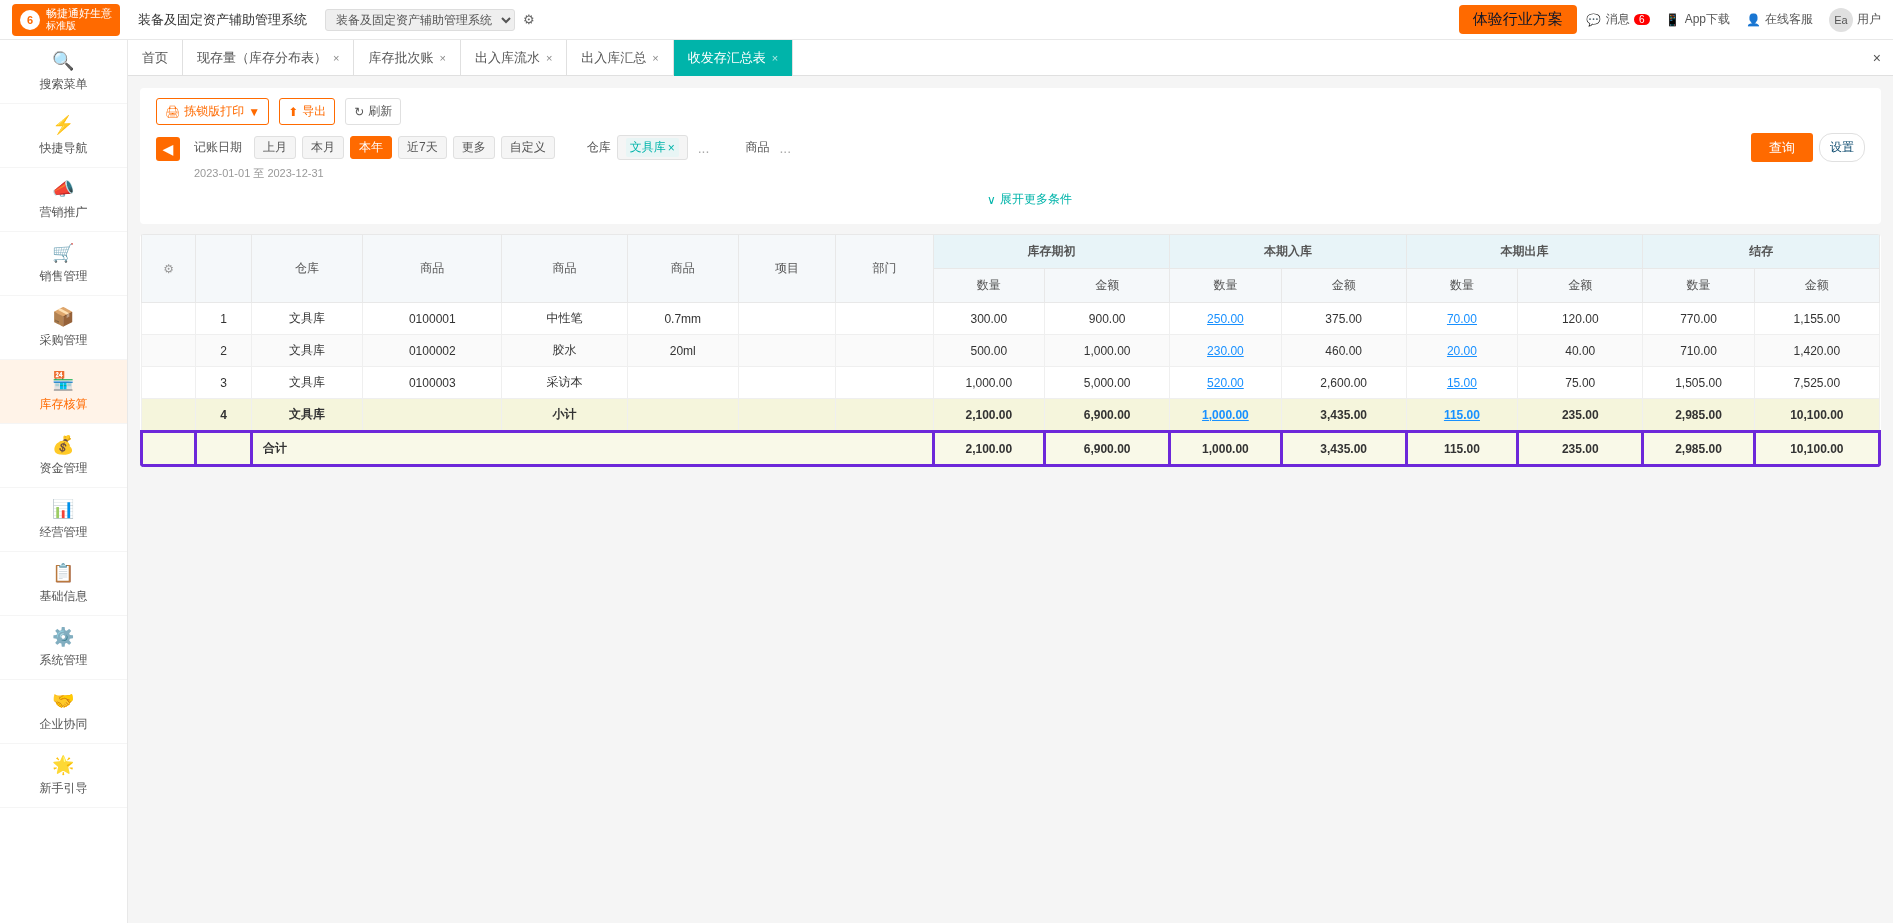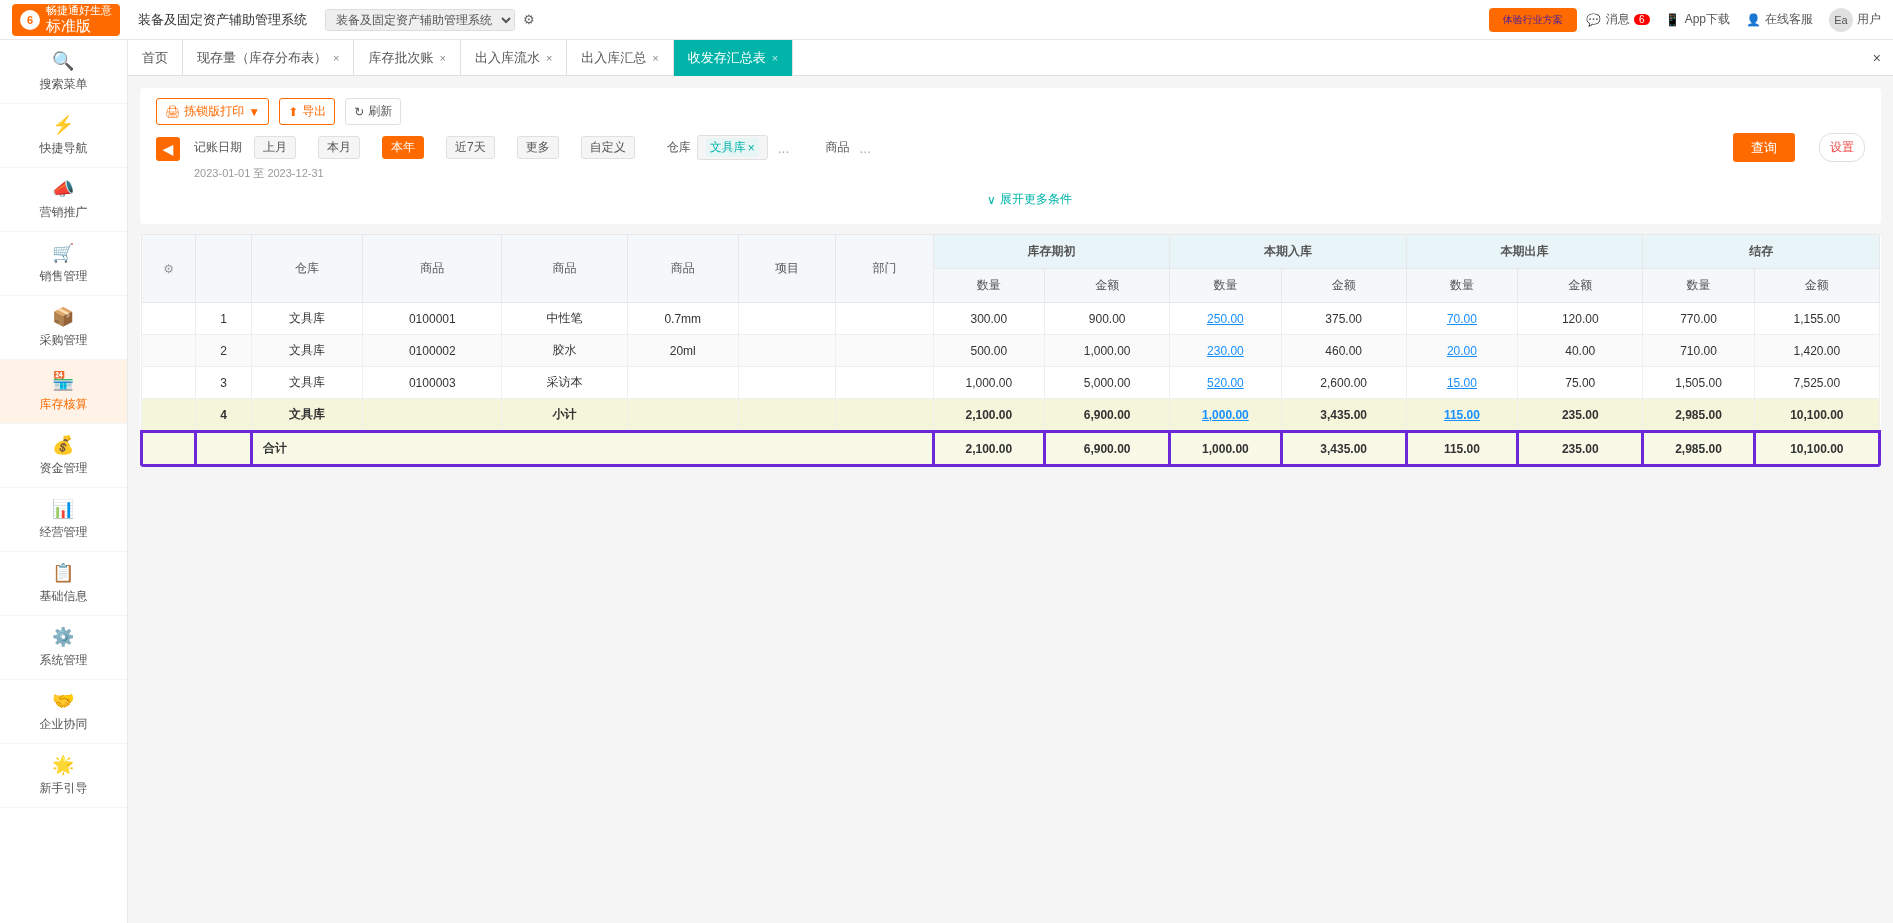--- a/index.html
+++ b/index.html
@@ -12,21 +12,21 @@
     .sidebar { width: 128px; background: #fff; border-right: 1px solid #e8e8e8; display: flex; flex-direction: column; flex-shrink: 0; }
     .content-area { flex: 1; display: flex; flex-direction: column; overflow: hidden; background: #f5f5f5; }
 
     
     .logo-area { display: flex; align-items: center; gap: 6px; padding: 4px 8px; background: #ff6a00; border-radius: 4px; min-width: 100px; height: 32px; }
     .logo-icon { width: 20px; height: 20px; background: #fff; border-radius: 50%; display: flex; align-items: center; justify-content: center; color: #ff6a00; font-size: 11px; font-weight: bold; }
     .logo-text { color: #fff; font-size: 11px; line-height: 1.2; }
     .system-title { color: #333; font-size: 13px; margin-left: 8px; }
     .top-bar-spacer { flex: 1; }
     .top-bar-actions { display: flex; align-items: center; gap: 16px; }
-    .trial-btn { background: #ff6a00; color: #4c1d95; border: none; border-radius: 4px; padding: 5px 14px; font-size: 10px; cursor: pointer; }
+    .trial-btn { background: #ff6a00; color: #0f172a; border: none; border-radius: 4px; padding: 5px 14px; font-size: 15px; cursor: pointer; }
     .top-action-item { display: flex; align-items: center; gap: 4px; color: #555; cursor: pointer; font-size: 12px; }
     .badge { background: #f00; color: #fff; border-radius: 8px; font-size: 10px; padding: 0 4px; min-width: 16px; text-align: center; }
 
     
     .tab-bar { display: flex; align-items: center; background: #fff; border-bottom: 1px solid #e0e0e0; height: 36px; flex-shrink: 0; padding-left: 0; }
     .tab { display: flex; align-items: center; padding: 0 14px; height: 36px; cursor: pointer; font-size: 13px; color: #555; border-right: 1px solid #e0e0e0; gap: 6px; white-space: nowrap; }
     .tab.active { background: #00b4aa; color: #fff; }
     .tab .close-btn { font-size: 11px; opacity: 0.7; cursor: pointer; }
     .tab-close-all { margin-left: auto; padding: 0 12px; color: #555; cursor: pointer; font-size: 14px; }
     .sidebar-item { display: flex; flex-direction: column; align-items: center; padding: 10px 4px; cursor: pointer; color: #555; font-size: 12px; gap: 4px; border-bottom: 1px solid #f5f5f5; }
@@ -36,30 +36,30 @@
     
     .page-content { flex: 1; padding: 12px; overflow-y: auto; }
     .page-header { background: #fff; padding: 10px 16px; margin-bottom: 10px; border-radius: 4px; }
     .page-title-row { display: flex; align-items: center; justify-content: space-between; margin-bottom: 8px; }
     .page-title { font-size: 14px; font-weight: bold; color: #333; }
     .page-actions { display: flex; align-items: center; gap: 10px; }
     .action-btn { display: flex; align-items: center; gap: 4px; color: #555; cursor: pointer; font-size: 12px; padding: 4px 8px; border: 1px solid #e0e0e0; border-radius: 3px; background: #fff; }
     .action-btn.secondary { background: #fff; color: #ff6a00; border-color: #ff6a00; }
     .filter-row { display: flex; align-items: center; gap: 12px; flex-wrap: wrap; }
     .filter-label { color: #555; font-size: 12px; white-space: nowrap; }
-    .filter-group { display: flex; align-items: flex-start; gap: 22px; }
+    .filter-group { display: flex; align-items: flex-start; gap: 6px; }
     .filter-tag-btn { padding: 2px 8px; border-radius: 3px; cursor: pointer; font-size: 12px; color: #555; background: #f5f5f5; border: 1px solid #e0e0e0; }
     .filter-tag-btn.active { background: #ff6a00; color: #fff; border-color: #ff6a00; }
     .filter-date { color: #999; font-size: 11px; }
     .filter-warehouse { display: flex; align-items: center; gap: 4px; background: #f5f5f5; border: 1px solid #e0e0e0; border-radius: 3px; padding: 2px 8px; font-size: 12px; }
     .filter-warehouse .tag { background: #e8f5f5; color: #00b4aa; border-radius: 2px; padding: 1px 4px; display: flex; align-items: center; gap: 2px; }
     .ellipsis-btn { color: #aaa; cursor: pointer; font-size: 14px; padding: 0 4px; }
     .expand-btn { display: flex; align-items: center; gap: 4px; color: #00b4aa; font-size: 12px; cursor: pointer; }
     .query-btn { background: #ff6a00; color: #fff; border: none; border-radius: 3px; padding: 5px 18px; font-size: 13px; cursor: pointer; }
-    .settings-btn { background: #fff; color: #ef4444; border: 1px solid #e0e0e0; border-radius: 13px; padding: 5px 10px; font-size: 12px; cursor: pointer; }
+    .settings-btn { background: #fff; color: #0c4a6e; border: 1px solid #e0e0e0; border-radius: 13px; padding: 5px 10px; font-size: 12px; cursor: pointer; }
 
     
     .table-container { background: #fff; border-radius: 4px; overflow: auto; flex: 1; }
     table { width: 100%; border-collapse: collapse; font-size: 12px; }
     thead th { background: #f5f8fa; color: #555; padding: 8px 10px; border: 1px solid #e8e8e8; text-align: center; font-weight: normal; white-space: nowrap; }
     thead th.section-header { background: #e8f4f8; font-weight: bold; }
     tbody td { padding: 7px 10px; border: 1px solid #efefef; text-align: center; color: #333; }
     tbody tr:nth-child(even) { background: #fafafa; }
     tbody tr.subtotal { background: #f5f5dc; font-weight: bold; }
     .link-style { color: #1890ff; text-decoration: underline; cursor: pointer; text-align: center; }
@@ -82,21 +82,21 @@
 </head>
 <body>
 
 <div class="app-container">
 
   <div class="top-bar">
     <div class="logo-area">
       <div class="logo-icon">6</div>
       <div class="logo-text">
         <div>畅捷通好生意</div>
-        <div style="font-size:15px;">标准版</div>
+        <div style="font-size:10px;">标准版</div>
       </div>
     </div>
     <div class="system-title">装备及固定资产辅助管理系统</div>
     <div style="margin-left:8px; display:flex; align-items:center;">
       <select style="border:1px solid #ddd; border-radius:3px; padding:2px 6px; font-size:12px; color:#555;">
         <option>装备及固定资产辅助管理系统</option>
       </select>
       <span style="margin-left:8px; cursor:pointer; color:#666;">⚙</span>
     </div>
     <div class="top-bar-spacer"></div>
@@ -249,21 +249,21 @@
                       <span>文具库</span>
                       <span style="cursor:pointer;">×</span>
                     </span>
                   </div>
                   <span class="ellipsis-btn">...</span>
                 </div>
                 <div style="margin-left:20px; display:flex; align-items:center; gap:6px;">
                   <span class="filter-label">商品</span>
                   <span class="ellipsis-btn">...</span>
                 </div>
-                <div style="margin-left:auto; display:flex; gap:24px;">
+                <div style="margin-left:auto; display:flex; gap:6px;">
                   <button class="query-btn">查询</button>
                   <button class="settings-btn">设置</button>
                 </div>
               </div>
               <div class="filter-row" style="margin-top:4px;">
                 <span class="filter-date">2023-01-01 至 2023-12-31</span>
               </div>
               <div class="expand-row">
                 <span class="expand-btn">
                   <span>∨</span>

